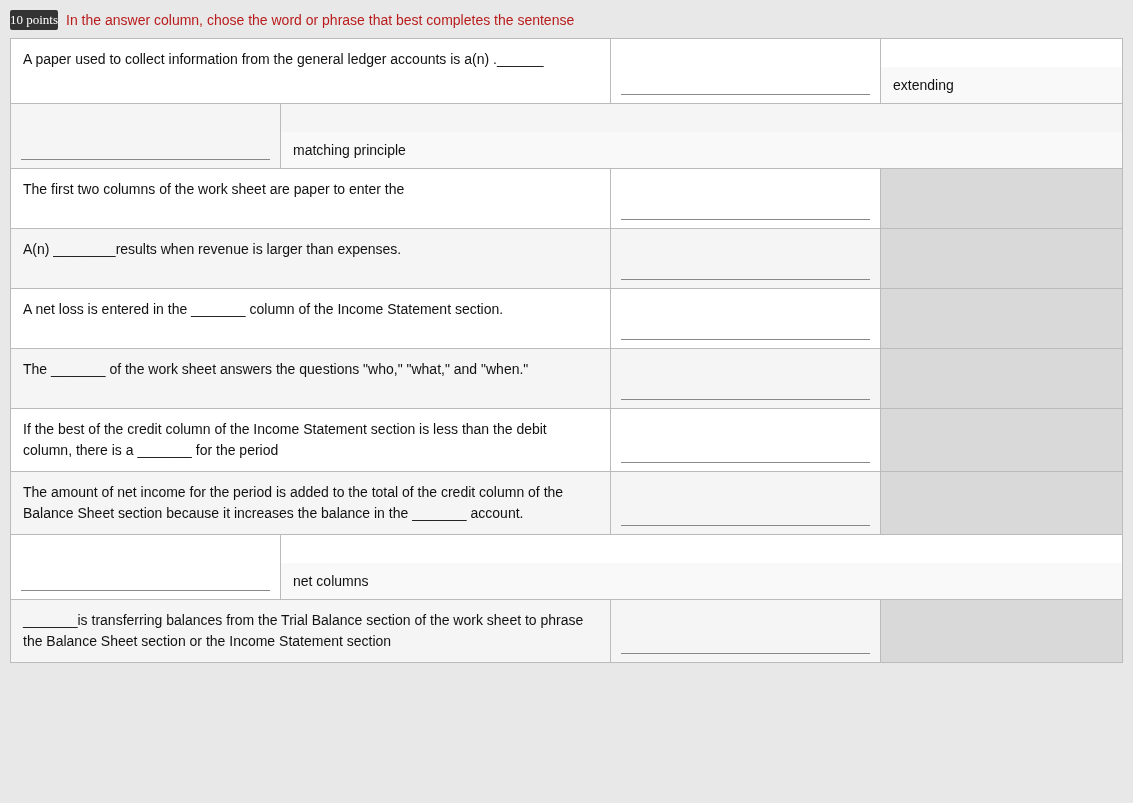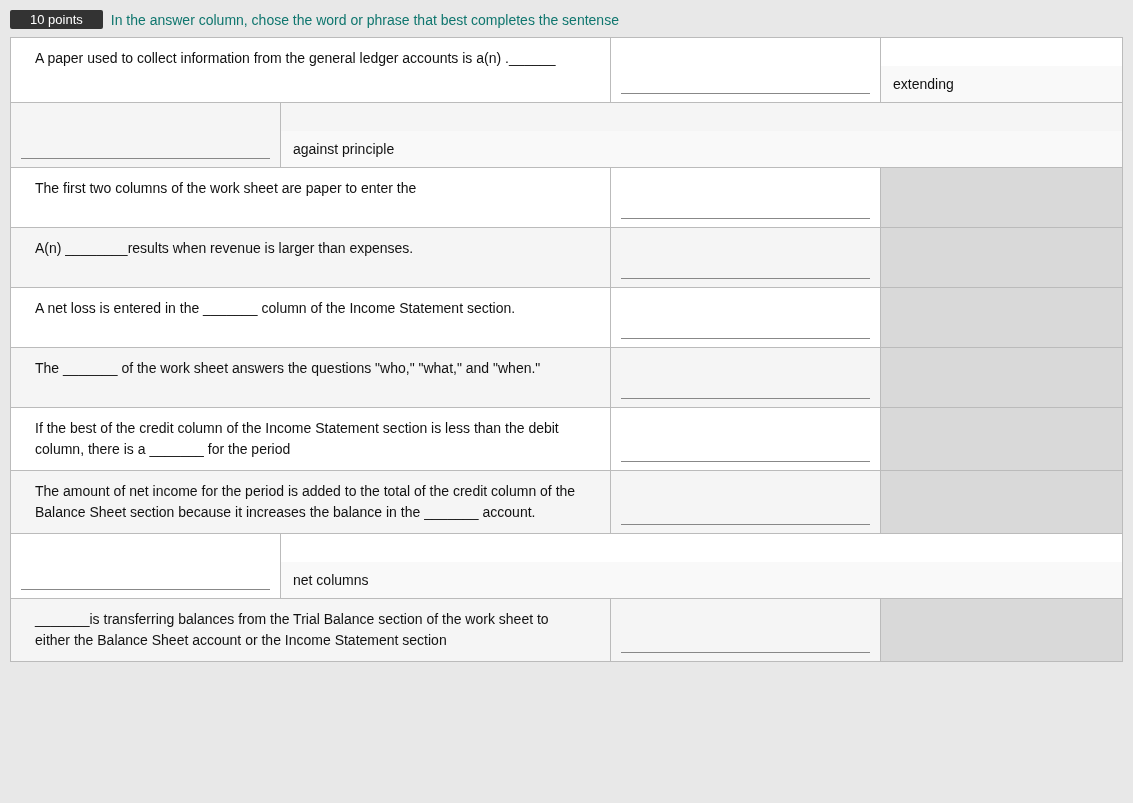--- a/index.html
+++ b/index.html
@@ -12,47 +12,48 @@
     }
     .header-row {
       display: flex;
       align-items: center;
       margin-bottom: 8px;
       gap: 8px;
     }
     .points-badge {
       background: #333;
       color: white;
-      padding: 2px 20px;
+      padding: 2px 0;
       font-size: 13px;
       border-radius: 2px;
+      font-family: Liberation Serif, serif;
     }
     .instruction {
       font-size: 14px;
-      color: #0f766e;
+      color: #b91c1c;
     }
     .quiz-container {
       display: flex;
       flex-direction: column;
       gap: 0;
       border: 1px solid #bbb;
     }
     .quiz-row {
       display: flex;
       flex-direction: row;
       border-bottom: 1px solid #bbb;
       background: #fff;
       min-height: 60px;
     }
     .quiz-row:last-child {
       border-bottom: none;
     }
     .question-cell {
       flex: 0 0 600px;
-      padding: 10px 24px;
+      padding: 10px 12px;
       border-right: 1px solid #bbb;
       font-size: 14px;
       line-height: 1.5;
       background: #fff;
     }
     .answer-input-cell {
       flex: 0 0 270px;
       padding: 0;
       border-right: 1px solid #bbb;
       display: flex;
@@ -104,21 +105,21 @@
         <div class="answer-input-spacer"></div>
         <div class="line"></div>
       </div>
       <div class="answer-word-cell filled">extending</div>
     </div>
     <div class="quiz-row row-bg-light">
       <div class="answer-input-cell">
         <div class="answer-input-spacer"></div>
         <div class="line"></div>
       </div>
-      <div class="answer-word-cell filled">against principle</div>
+      <div class="answer-word-cell filled">matching principle</div>
     </div>
     <div class="quiz-row">
       <div class="question-cell">The first two columns of the work sheet are paper to enter the</div>
       <div class="answer-input-cell">
         <div class="answer-input-spacer"></div>
         <div class="line"></div>
       </div>
       <div class="answer-word-cell empty"></div>
     </div>
     <div class="quiz-row row-bg-light">
@@ -162,20 +163,20 @@
       <div class="answer-word-cell empty"></div>
     </div>
     <div class="quiz-row">
       <div class="answer-input-cell">
         <div class="answer-input-spacer"></div>
         <div class="line"></div>
       </div>
       <div class="answer-word-cell filled">net columns</div>
     </div>
     <div class="quiz-row row-bg-light">
-      <div class="question-cell">_______is transferring balances from the Trial Balance section of the work sheet to either the Balance Sheet account or the Income Statement section</div>
+      <div class="question-cell">_______is transferring balances from the Trial Balance section of the work sheet to phrase the Balance Sheet section or the Income Statement section</div>
       <div class="answer-input-cell">
         <div class="answer-input-spacer"></div>
         <div class="line"></div>
       </div>
       <div class="answer-word-cell empty"></div>
     </div>
   </div>
 
 </body></html>

